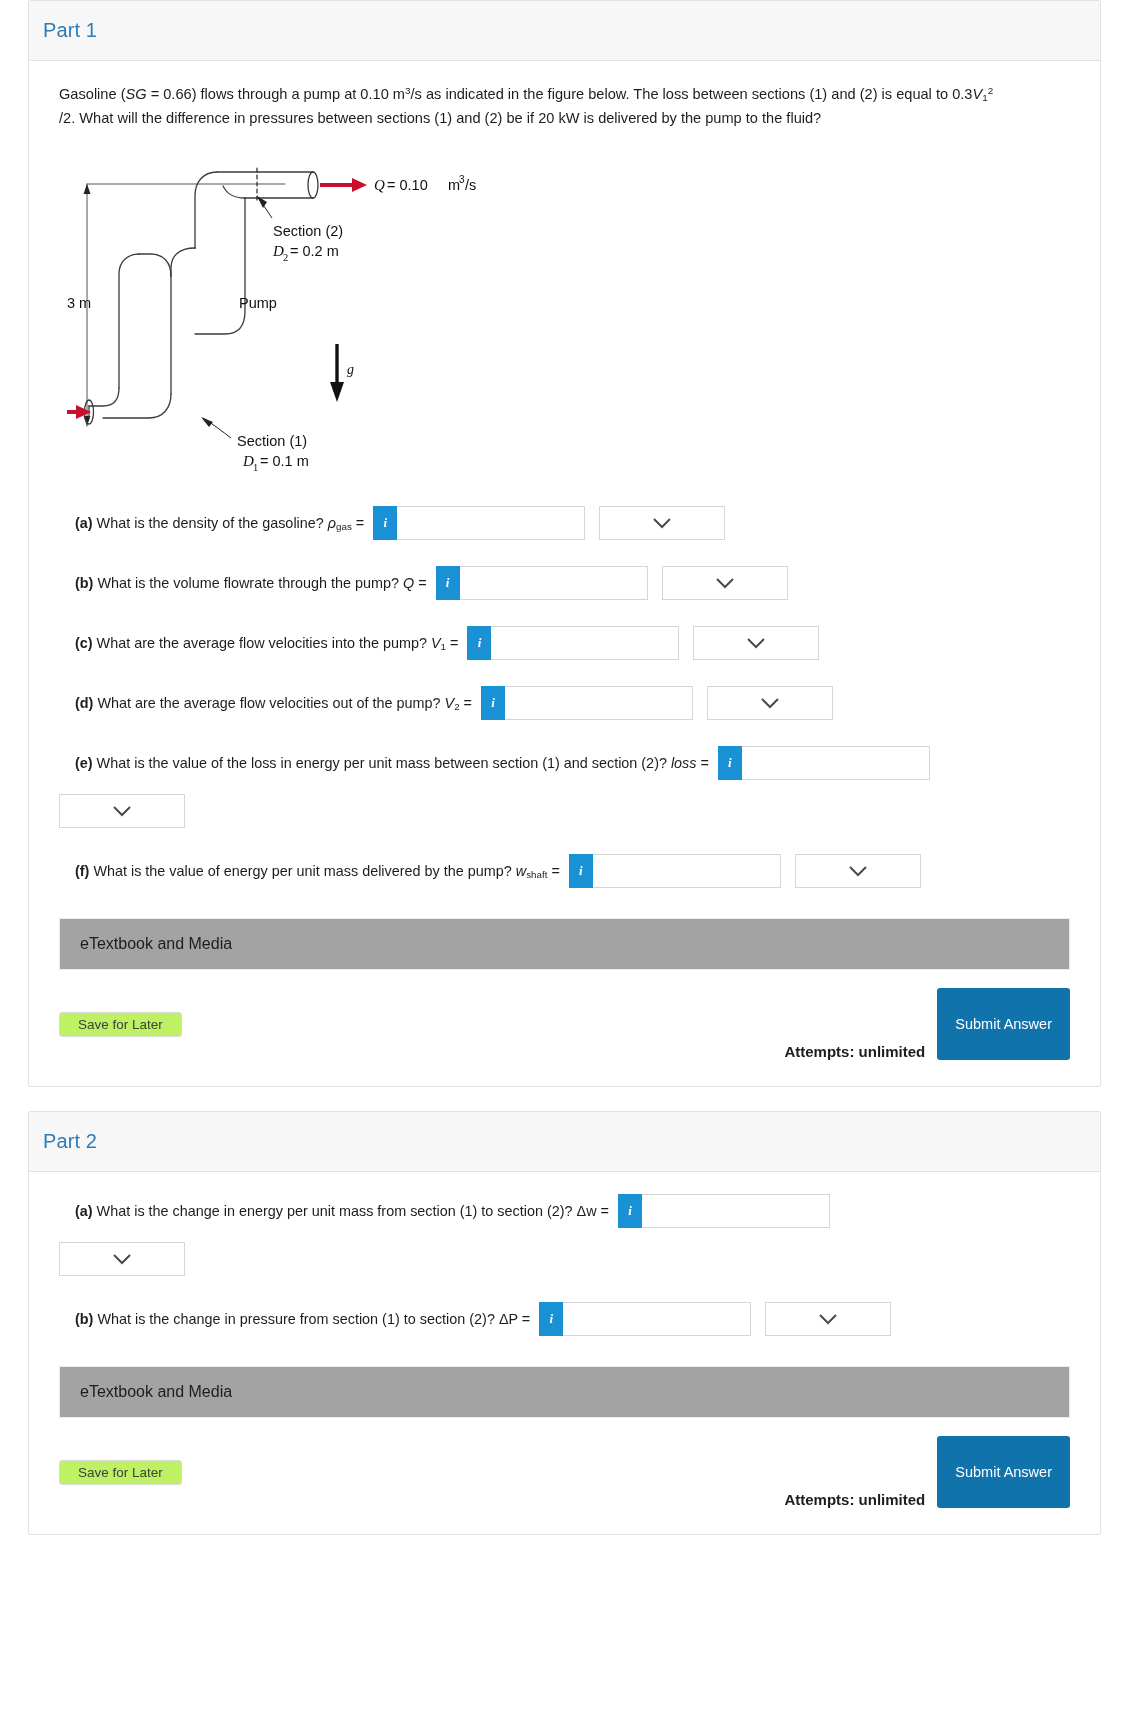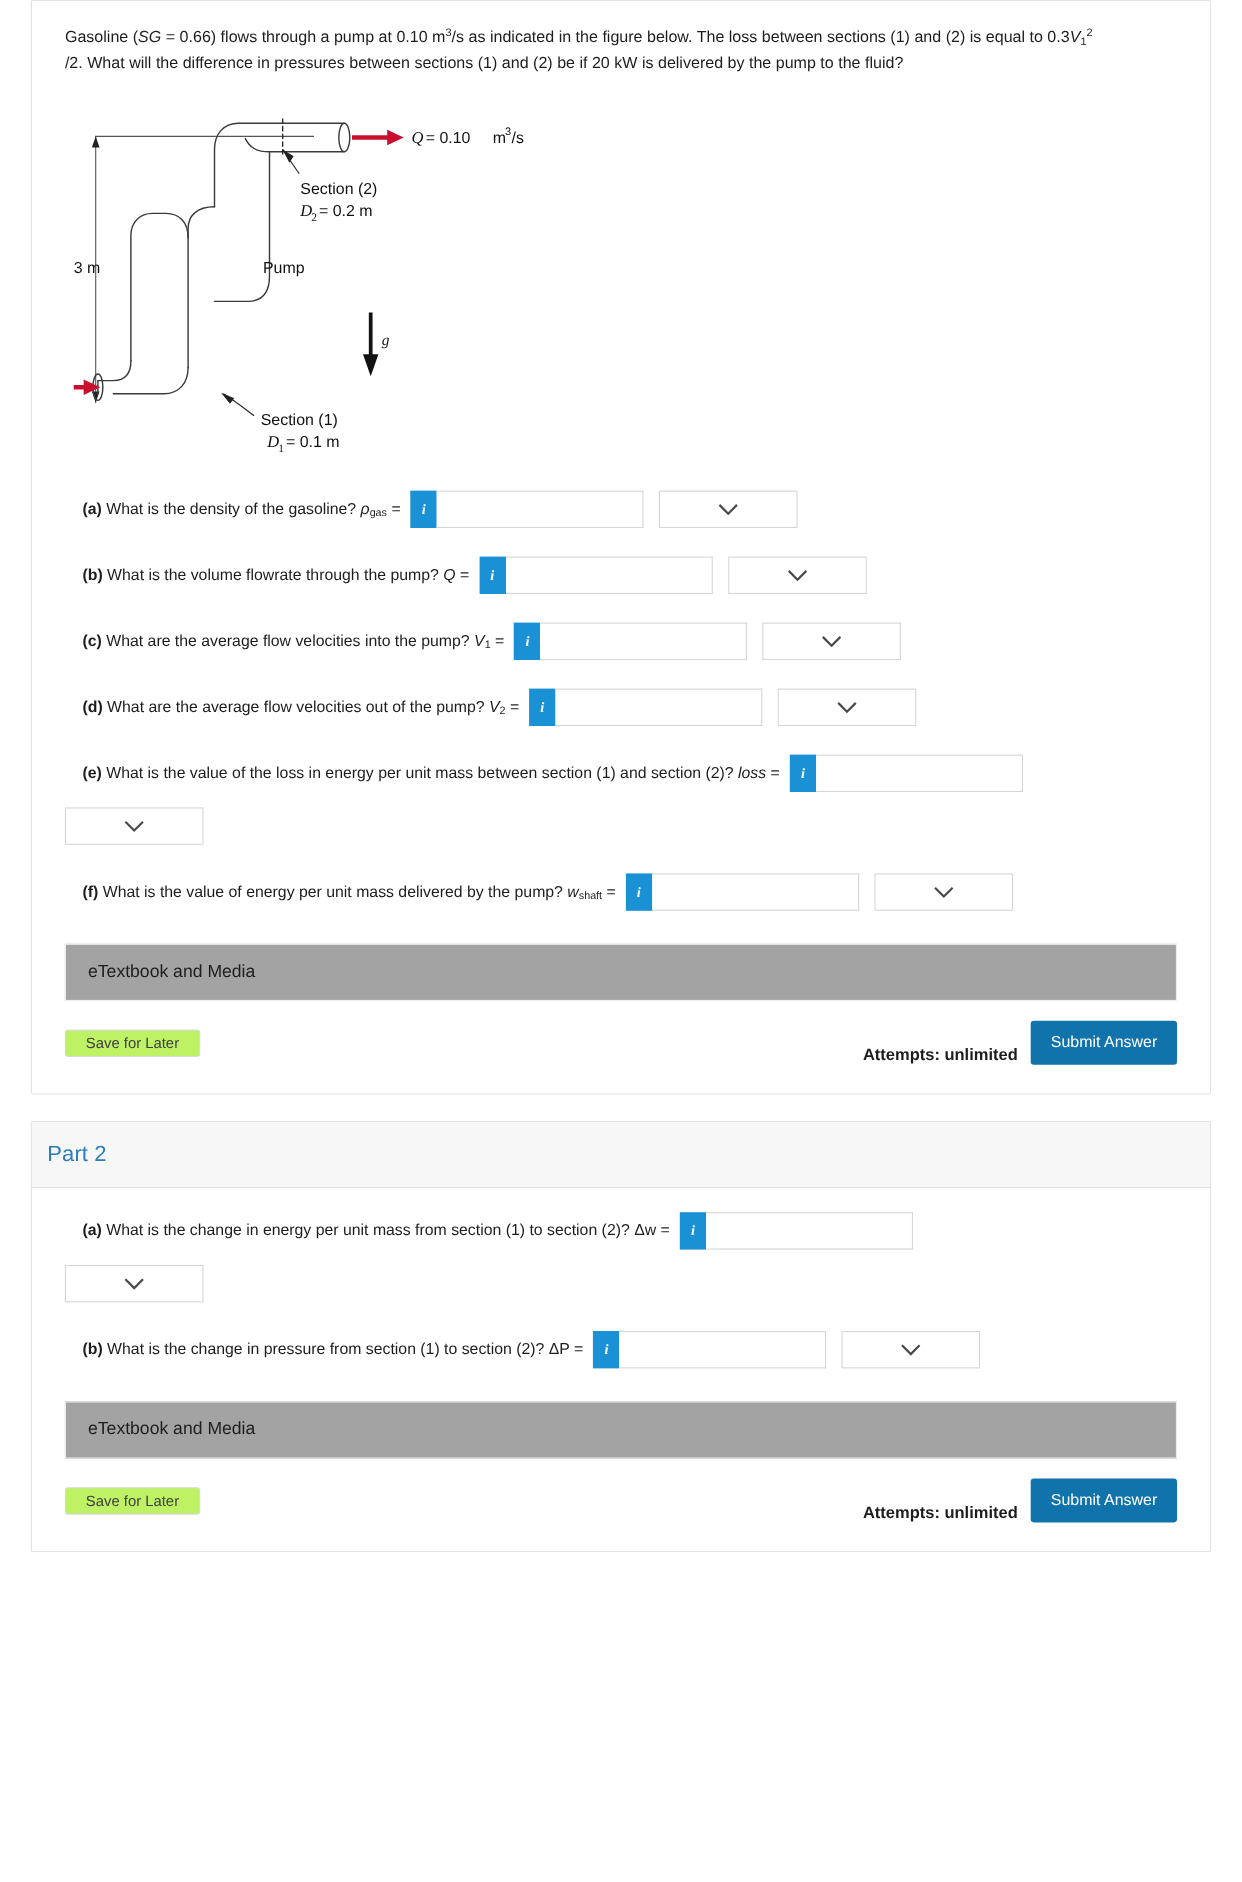--- a/index.html
+++ b/index.html
@@ -176,35 +176,38 @@
   .attempts{
     font-size:15px;
     font-weight:700;
     color:#1d1d1d;
   }
   .submit-btn{
     background:#1073ab;
     color:#ffffff;
     border:none;
     font-size:14.5px;
-    padding:12px 18px;
+    padding:28px 18px;
     border-radius:3px;
     cursor:pointer;
     font-family:"Liberation Sans", sans-serif;
   }
 
   .fig-svg{ display:block; }
 </style>
 </head>
 <body>
 
 <div class="page">
 
   <section class="card">
 
+    <div class="card-header">
+      <span class="part-title">Part 1</span>
+    </div>
 
     <div class="card-body">
 
       <p class="statement">
         <span>Gasoline (</span><span class="it">SG</span><span> = 0.66) flows through a pump at 0.10 m</span><sup>3</sup><span>/s as indicated in the figure below. The loss between sections (1) and (2) is equal to 0.3</span><span class="it">V</span><sub>1</sub><sup>2</sup><span> /2. What will the difference in pressures between sections (1) and (2) be if 20 kW is delivered by the pump to the fluid?</span>
       </p>
 
       <div class="figure-wrap">
         <svg class="fig-svg" width="460" height="320" viewBox="0 0 460 320" xmlns="http://www.w3.org/2000/svg">
           <g fill="none" stroke="#3b3b3b" stroke-width="1.3" stroke-linejoin="round" stroke-linecap="round">

